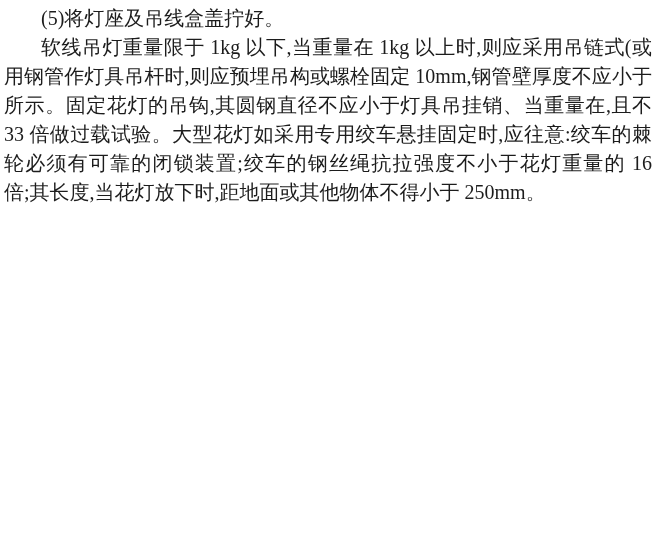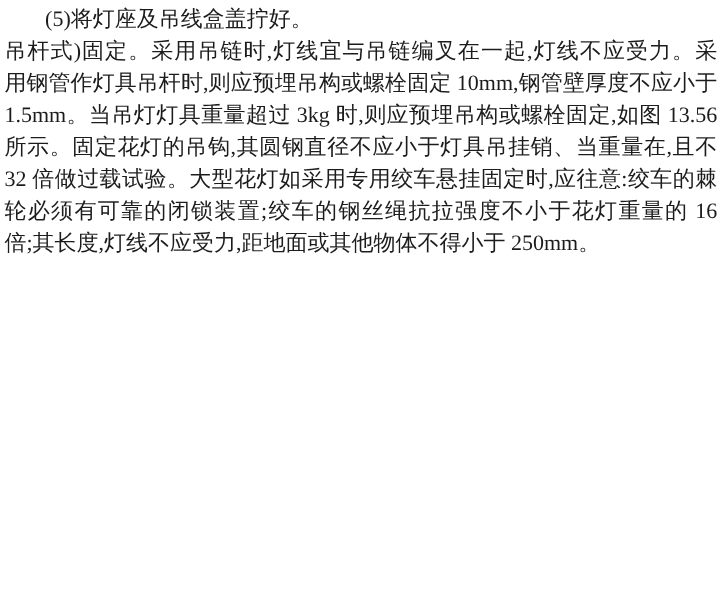--- a/index.html
+++ b/index.html
@@ -22,27 +22,26 @@
   .tline.endline{text-align-last:left;white-space:normal;}
   .figure{position:absolute;left:0;top:300px;width:661px;height:260px;}
 </style>
 </head>
 <body>
 
 <div class="page">
 
   <div class="textblock">
     <div class="tline indent endline">(5)将灯座及吊线盒盖拧好。</div>
-    <div class="tline">吊杆式)固定。采用吊链时,灯线宜与吊链编叉在一起,灯线不应受力。采</div>
+    <div class="tline indent">软线吊灯重量限于 1kg 以下,当重量在 1kg 以上时,则应采用吊链式(或</div>
     <div class="tline">用钢管作灯具吊杆时,则应预埋吊构或螺栓固定 10mm,钢管壁厚度不应小于</div>
-    <div class="tline">1.5mm。当吊灯灯具重量超过 3kg 时,则应预埋吊构或螺栓固定,如图 13.56</div>
     <div class="tline">所示。固定花灯的吊钩,其圆钢直径不应小于灯具吊挂销、当重量在,且不</div>
-    <div class="tline">32 倍做过载试验。大型花灯如采用专用绞车悬挂固定时,应往意:绞车的棘</div>
+    <div class="tline">33 倍做过载试验。大型花灯如采用专用绞车悬挂固定时,应往意:绞车的棘</div>
     <div class="tline">轮必须有可靠的闭锁装置;绞车的钢丝绳抗拉强度不小于花灯重量的 16</div>
-    <div class="tline endline">倍;其长度,灯线不应受力,距地面或其他物体不得小于 250mm。</div>
+    <div class="tline endline">倍;其长度,当花灯放下时,距地面或其他物体不得小于 250mm。</div>
   </div>
 
   <div class="figure">
 
     
     
 
     
     
 

